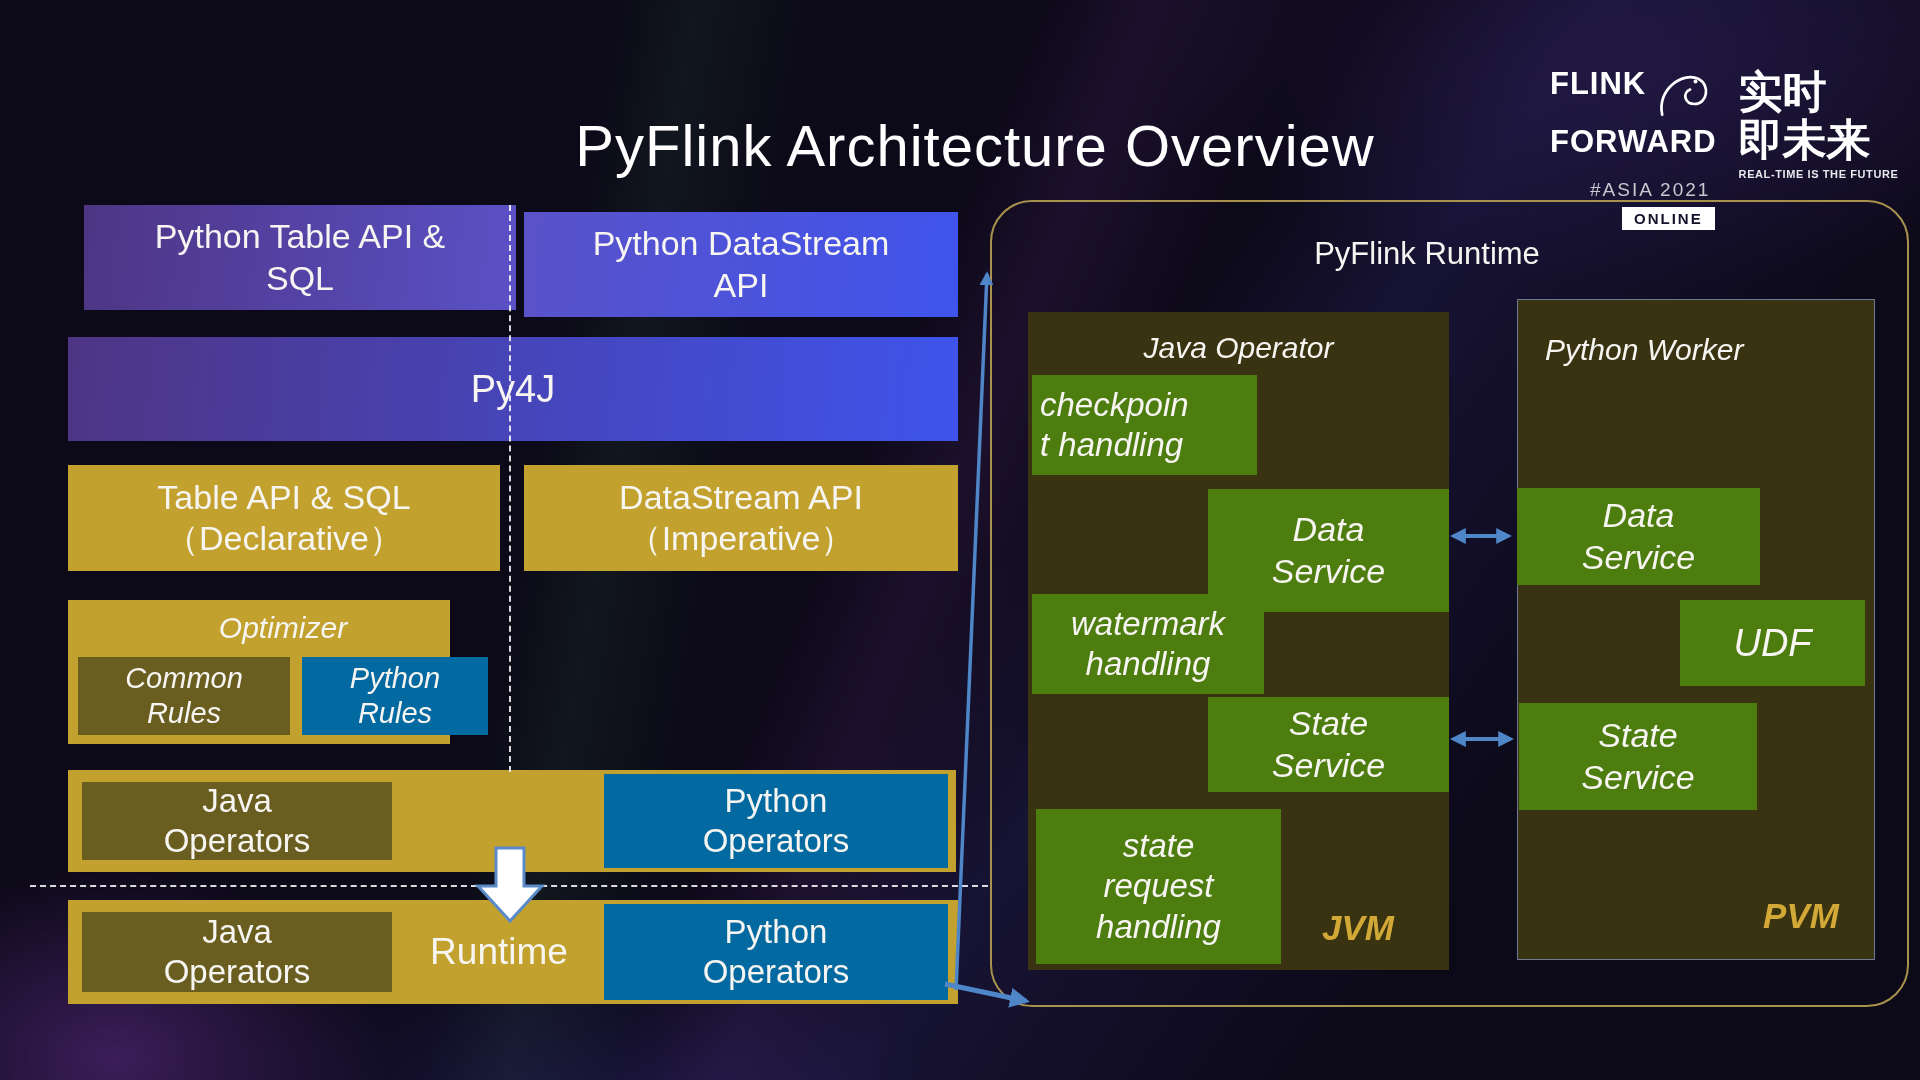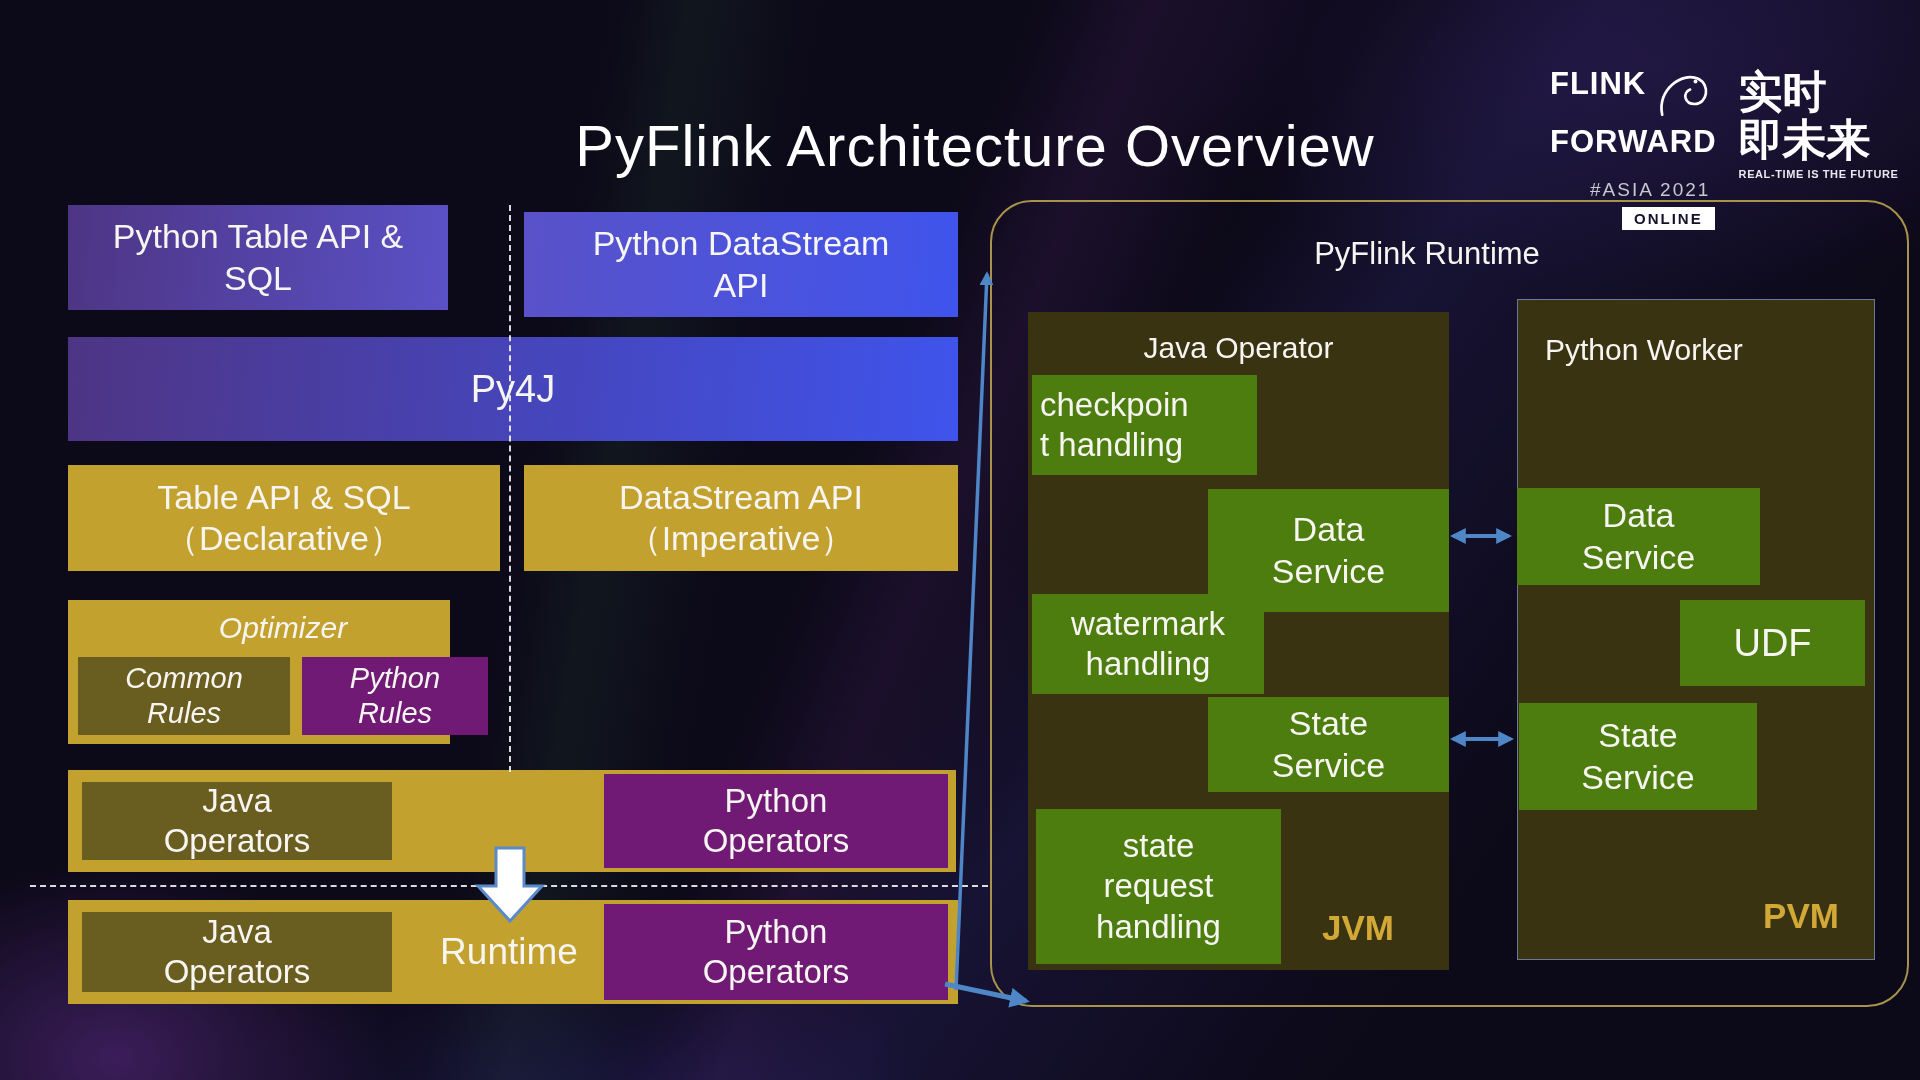--- a/index.html
+++ b/index.html
@@ -18,23 +18,23 @@
   .abs{position:absolute;}
   .box{
     position:absolute;display:flex;align-items:center;justify-content:center;
     text-align:center;white-space:pre-line;line-height:1.22;color:#f7f5f1;
   }
   .grad-a{background:linear-gradient(95deg,#4e3584,#5a51c6);}
   .grad-b{background:linear-gradient(95deg,#5a52c8,#3f54ec);margin-top:7px;}
   .grad-full{background:linear-gradient(95deg,#4e3584,#3f54ec);}
   .gold{background:#c2a12e;}
   .olive{background:#6a5d20;}
-  .purple{background:#701a75;}
+  .purple{background:#0369a1;}
   .purple2{background:#4d7c0f;}
-  .darkolive{background:#3a3312;}
+  .darkolive{background:#3a3312;font-style:italic;}
   .title{font-size:58px;letter-spacing:1px;text-align:center;}
   .dashv{border-left:2px dashed rgba(255,255,255,0.85);}
   .dashh{border-top:2px dashed rgba(255,255,255,0.85);}
   .panel{border:2px solid #a8924c;border-radius:42px;}
   .goldtext{color:#d2a937;font-weight:bold;}
   .overlay{position:absolute;left:0;top:0;pointer-events:none;}
   .logo{display:flex;gap:22px;align-items:flex-start;}
   .logo .lf{text-align:left;}
   .logo .big{font-weight:bold;font-size:31px;letter-spacing:1px;line-height:1.05;}
   .logo .flinkrow{display:flex;align-items:flex-start;gap:8px;}
@@ -66,21 +66,21 @@
       <div class="sub">#ASIA 2021</div>
       <div class="badge">ONLINE</div>
     </div>
     <div class="lf">
       <div class="cn">实时</div>
       <div class="cn">即未来</div>
       <div class="tag">REAL-TIME IS THE FUTURE</div>
     </div>
   </div>
 
-  <div class="box grad-a" style="left:68px;top:205px;width:380px;height:105px;font-size:34px;">Python Table API &amp;
+  <div class="box grad-a" style="left:84px;top:205px;width:432px;height:105px;font-size:34px;">Python Table API &amp;
 SQL</div>
   <div class="box grad-b" style="left:524px;top:205px;width:434px;height:105px;font-size:34px;">Python DataStream
 API</div>
 
   <div class="box grad-full" style="left:68px;top:337px;width:890px;height:104px;font-size:38px;">Py4J</div>
 
   <div class="box gold" style="left:68px;top:465px;width:432px;height:106px;font-size:34px;">Table API &amp; SQL
 （Declarative）</div>
   <div class="box gold" style="left:524px;top:465px;width:434px;height:106px;font-size:34px;">DataStream API
 （Imperative）</div>
@@ -96,21 +96,21 @@
   <div class="abs gold" style="left:68px;top:770px;width:888px;height:102px;">
     <div class="box olive" style="left:14px;top:12px;width:310px;height:78px;font-size:33px;">Java
 Operators</div>
     <div class="box purple" style="left:536px;top:4px;width:344px;height:94px;font-size:33px;">Python
 Operators</div>
   </div>
 
   <div class="abs gold" style="left:68px;top:900px;width:890px;height:104px;">
     <div class="box olive" style="left:14px;top:12px;width:310px;height:80px;font-size:33px;">Java
 Operators</div>
-    <div class="box" style="left:338px;top:0;width:206px;height:104px;font-size:37px;">Runtime</div>
+    <div class="box" style="left:328px;top:0;width:206px;height:104px;font-size:37px;">Runtime</div>
     <div class="box purple" style="left:536px;top:4px;width:344px;height:96px;font-size:33px;">Python
 Operators</div>
   </div>
 
   <div class="abs dashv" style="left:509px;top:205px;height:567px;width:0;"></div>
   <div class="abs dashh" style="left:30px;top:885px;width:958px;height:0;"></div>
 
   <div class="abs panel" style="left:990px;top:200px;width:915px;height:803px;">
     <div class="box" style="left:235px;top:30px;width:400px;height:44px;font-size:31px;">PyFlink Runtime</div>
 

